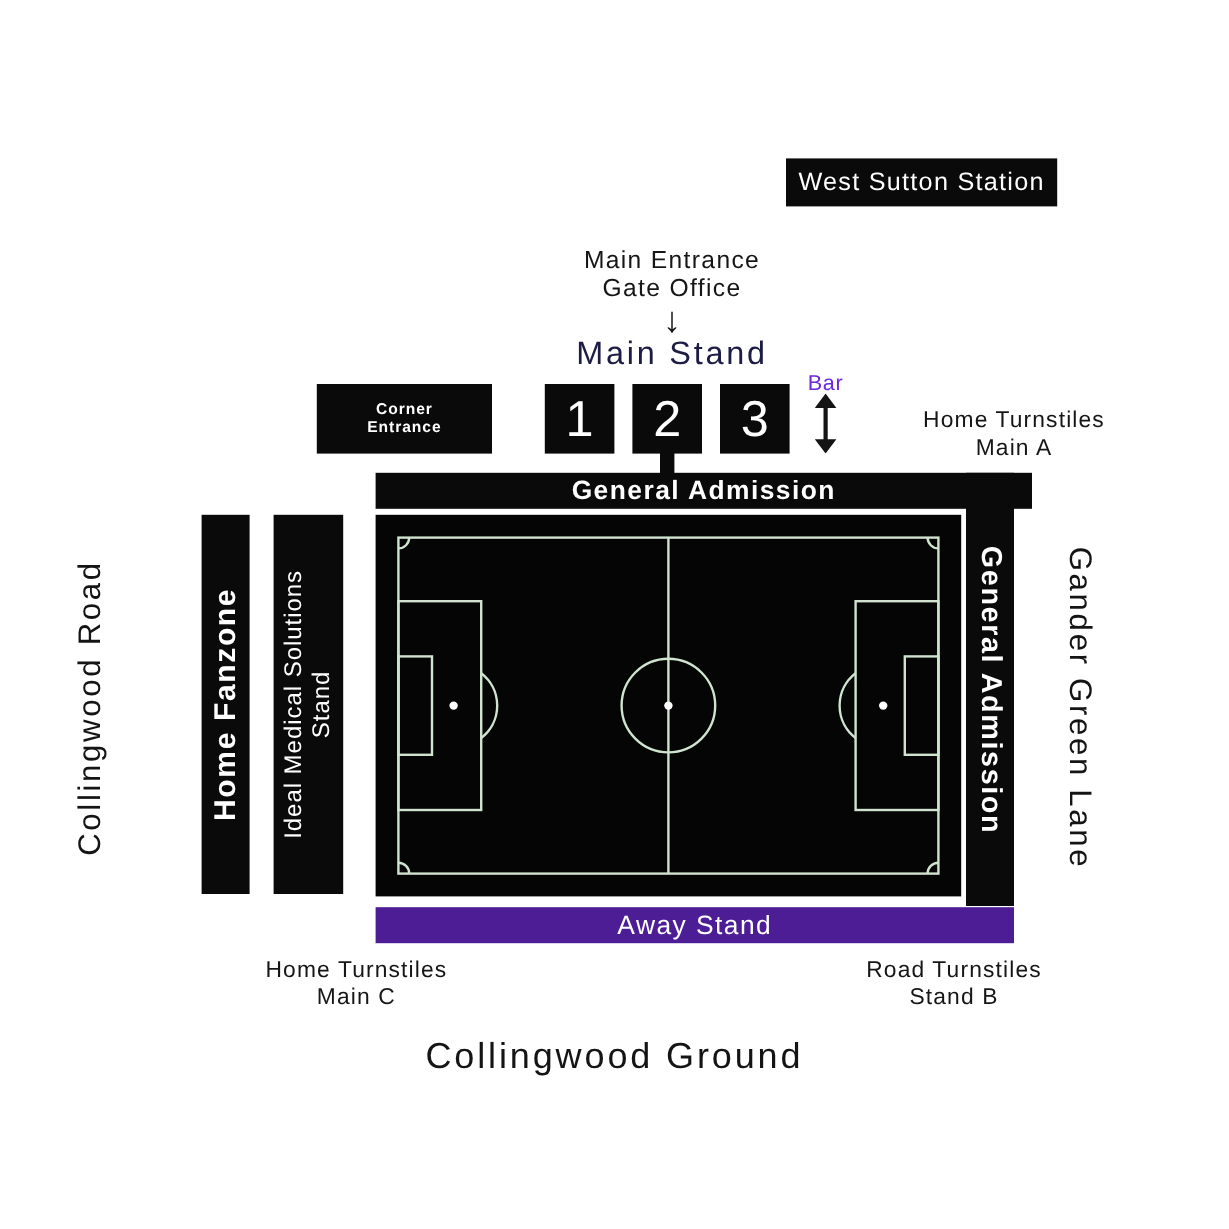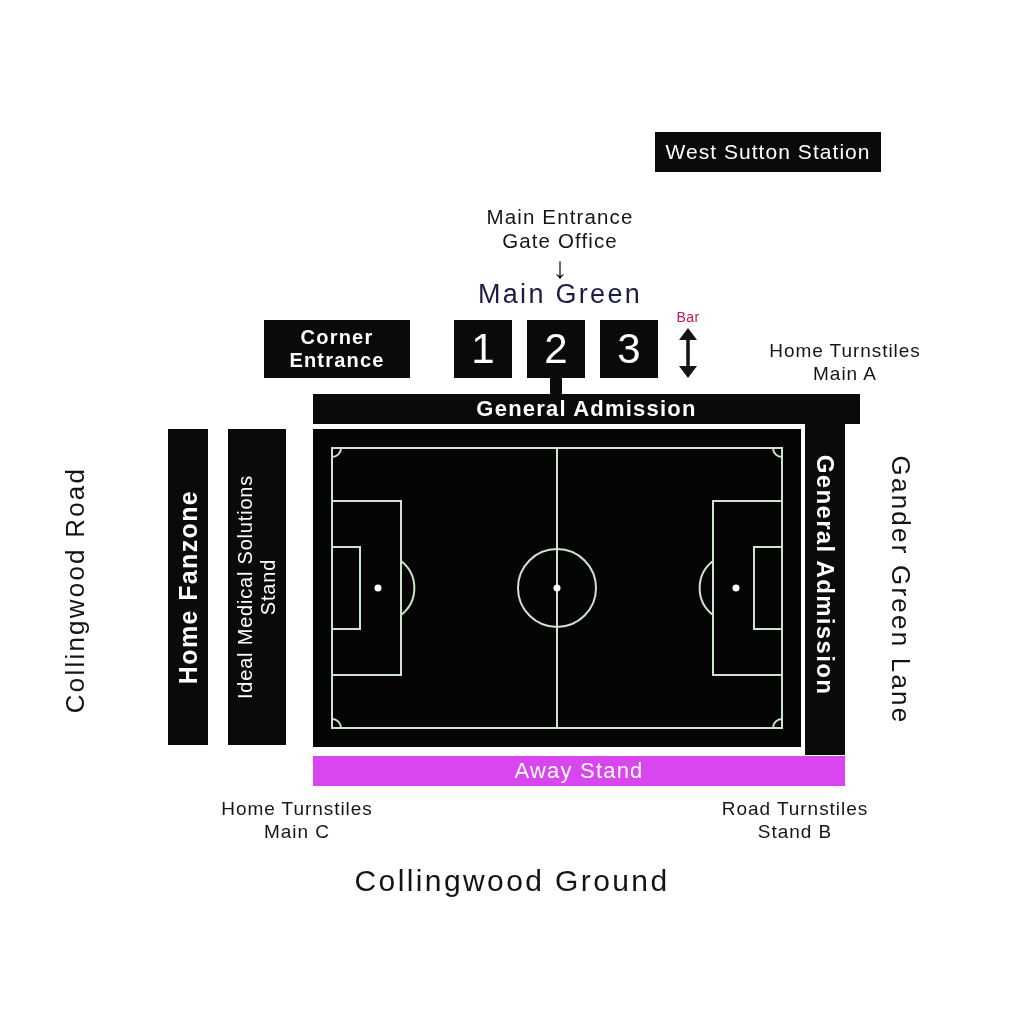--- a/index.html
+++ b/index.html
@@ -78,21 +78,21 @@
     font-weight: 400;
     letter-spacing: 0.085em;
     text-align: center;
     line-height: 1.1;
   }
 
   
   #corner-terrace {
     left: 264px; top: 320px;
     width: 146px; height: 58px;
-    font-size: 20px;
+    font-size: 13px;
     font-weight: 700;
     letter-spacing: 0.06em;
   }
 
   
   .block-square {
     width: 58px; height: 58px;
     top: 320px;
     font-size: 42px;
     font-weight: 400;
@@ -104,22 +104,22 @@
   #block-2-stem {
     left: 550px; top: 375px;
     width: 12px; height: 24px;
     background: #0a0a0a;
   }
 
   
   #bar-label {
     left: 662px; top: 309px;
     width: 52px;
-    color: #be185d;
-    font-size: 14px;
+    color: #6d28d9;
+    font-size: 18px;
     text-align: center;
     letter-spacing: 0.03em;
   }
   #bar-arrow {
     left: 672px; top: 328px;
     width: 32px; height: 50px;
   }
 
   
   #home-turnstiles-a {
@@ -168,21 +168,21 @@
     width: 100%;
     height: 100%;
     background: #050505;
   }
   #pitch-surface svg { display: block; }
 
   
   #away-stand {
     left: 313px; top: 756px;
     width: 532px; height: 30px;
-    background: #d946ef;
+    background: #4c1d95;
     color: #ffffff;
     font-size: 22px;
     font-weight: 400;
     letter-spacing: 0.055em;
   }
 
   
   .vplaque {
     background: #0a0a0a;
     position: absolute;
@@ -279,21 +279,21 @@
 
   <div class="abs plaque" id="west-sutton-station">West Sutton Station</div>
 
   <div class="abs plain-label" id="main-entrance-info">
     <div>Main Entrance</div>
     <div>Gate Office</div>
   </div>
 
   <div class="abs" id="main-entrance-arrow">↓</div>
 
-  <div class="abs" id="main-stand-title">Main Green</div>
+  <div class="abs" id="main-stand-title">Main Stand</div>
 
   <div class="abs plaque" id="corner-terrace">
     <div>
       <div>Corner</div>
       <div>Entrance</div>
     </div>
   </div>
 
   <div class="abs plaque block-square" id="block-1">1</div>
   <div class="abs plaque block-square" id="block-2">2</div>

